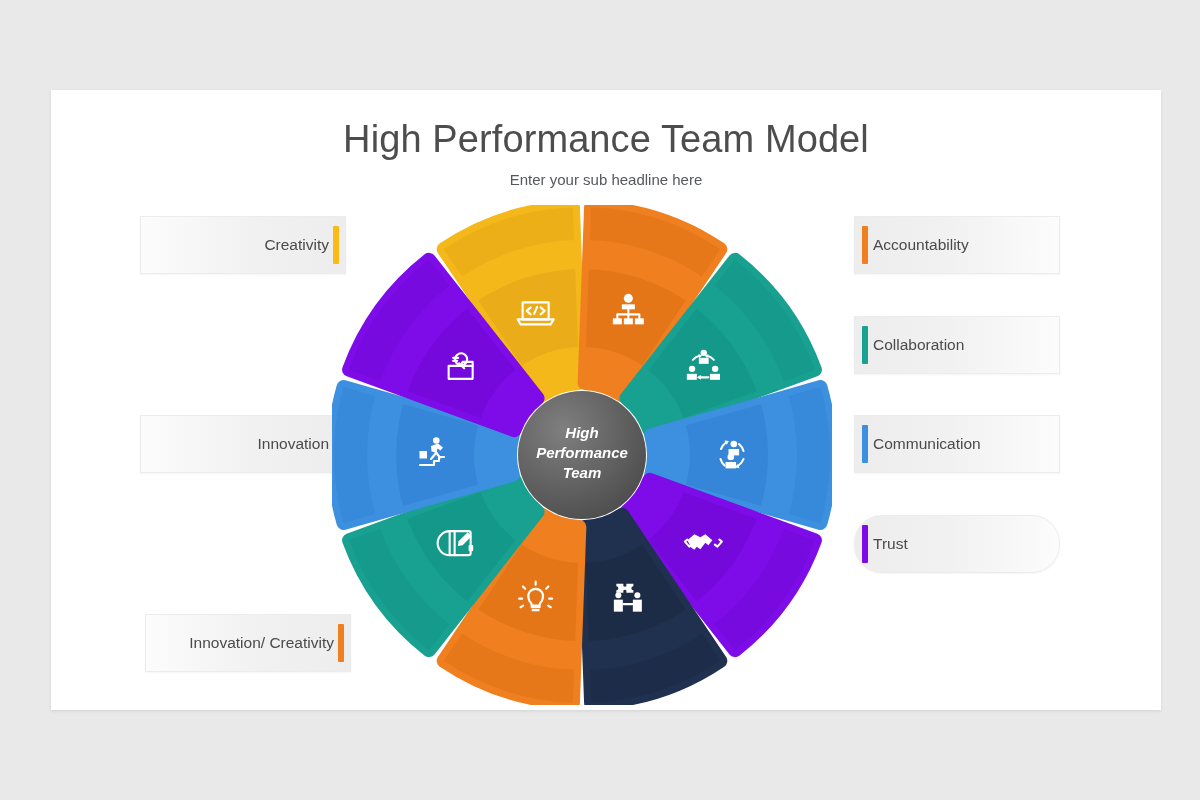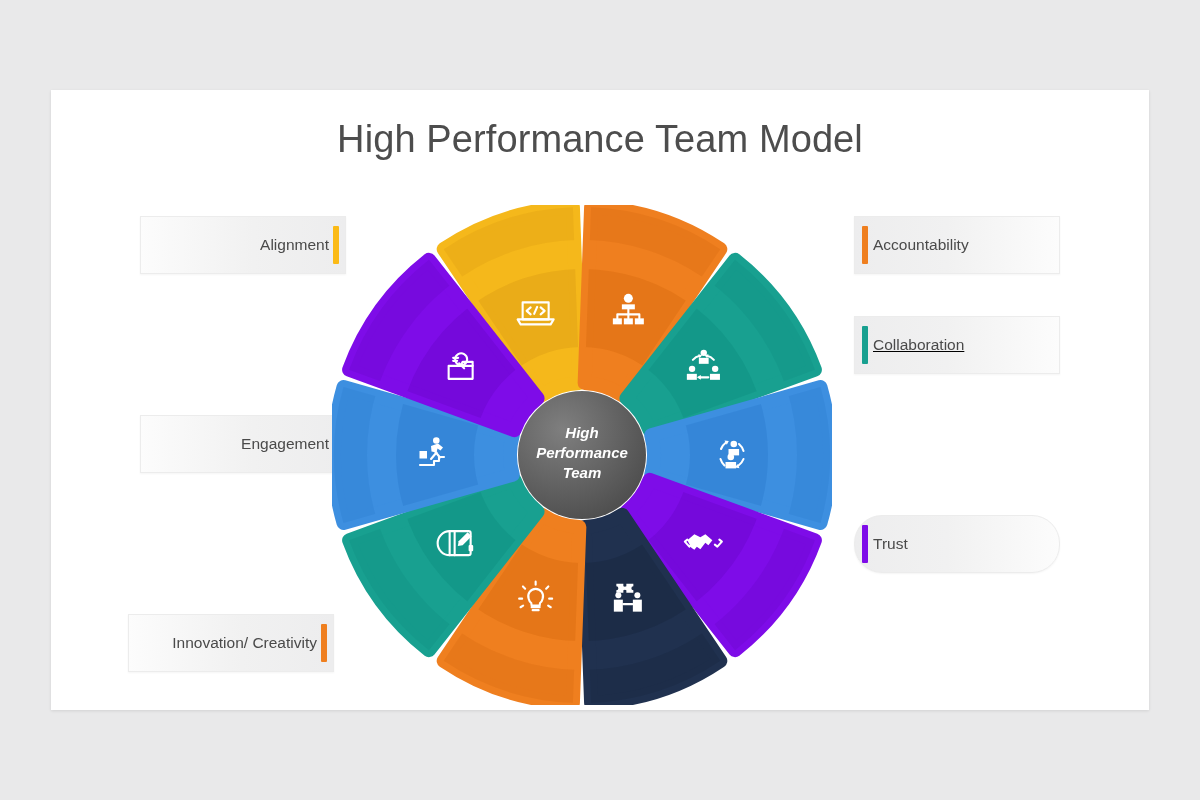--- a/index.html
+++ b/index.html
@@ -18,20 +18,21 @@
     background: #e9e9ea;
   }
   #slide {
     position: absolute;
     left: 51px;
     top: 90px;
     width: 1098px;
     height: 620px;
     background: #ffffff;
     box-shadow: 0 1px 3px rgba(0,0,0,0.10);
+    padding-left: 12px;
   }
   #title {
     position: absolute;
     left: 0;
     top: 28px;
     width: 100%;
     text-align: center;
     font-size: 38px;
     font-weight: 400;
     color: #4d4d4d;
@@ -101,41 +102,46 @@
     fill: #ffffff;
   }
 </style>
 </head>
 <body>
 
 <div id="stage">
   <div id="slide">
 
     <div id="title">High Performance Team Model</div>
+    <div id="subtitle">Enter your sub headline here</div>
 
     <div class="chip chip-left" style="left:89px; top:126px;">
-      <span class="chip-label">Alignment</span>
+      <span class="chip-label">Creativity</span>
       <span class="chip-bar" style="background:#fbba16"></span>
     </div>
     <div class="chip chip-left" style="left:89px; top:325px;">
-      <span class="chip-label">Engagement</span>
+      <span class="chip-label">Innovation</span>
       <span class="chip-bar" style="background:#3d8fe0"></span>
     </div>
-    <div class="chip chip-left" style="left:77px; top:524px;">
+    <div class="chip chip-left" style="left:94px; top:524px;">
       <span class="chip-label">Innovation/ Creativity</span>
       <span class="chip-bar" style="background:#ef7f1f"></span>
     </div>
 
     <div class="chip chip-right" style="left:803px; top:126px;">
       <span class="chip-bar" style="background:#ef7f1f"></span>
       <span class="chip-label">Accountability</span>
     </div>
-    <div class="chip chip-right" style="left:803px; top:226px;text-decoration:underline;">
+    <div class="chip chip-right" style="left:803px; top:226px;">
       <span class="chip-bar" style="background:#18a090"></span>
       <span class="chip-label">Collaboration</span>
+    </div>
+    <div class="chip chip-right" style="left:803px; top:325px;">
+      <span class="chip-bar" style="background:#3d8fe0"></span>
+      <span class="chip-label">Communication</span>
     </div>
     <div class="chip chip-right" style="left:803px; top:425px;border-radius:28px;">
       <span class="chip-bar" style="background:#7e0ce8"></span>
       <span class="chip-label">Trust</span>
     </div>
 
     <div id="wheel">
       <svg viewBox="0 0 500 500" width="500" height="500" xmlns="http://www.w3.org/2000/svg">
         <defs>
           <radialGradient id="hubGrad" cx="35%" cy="30%" r="80%">

